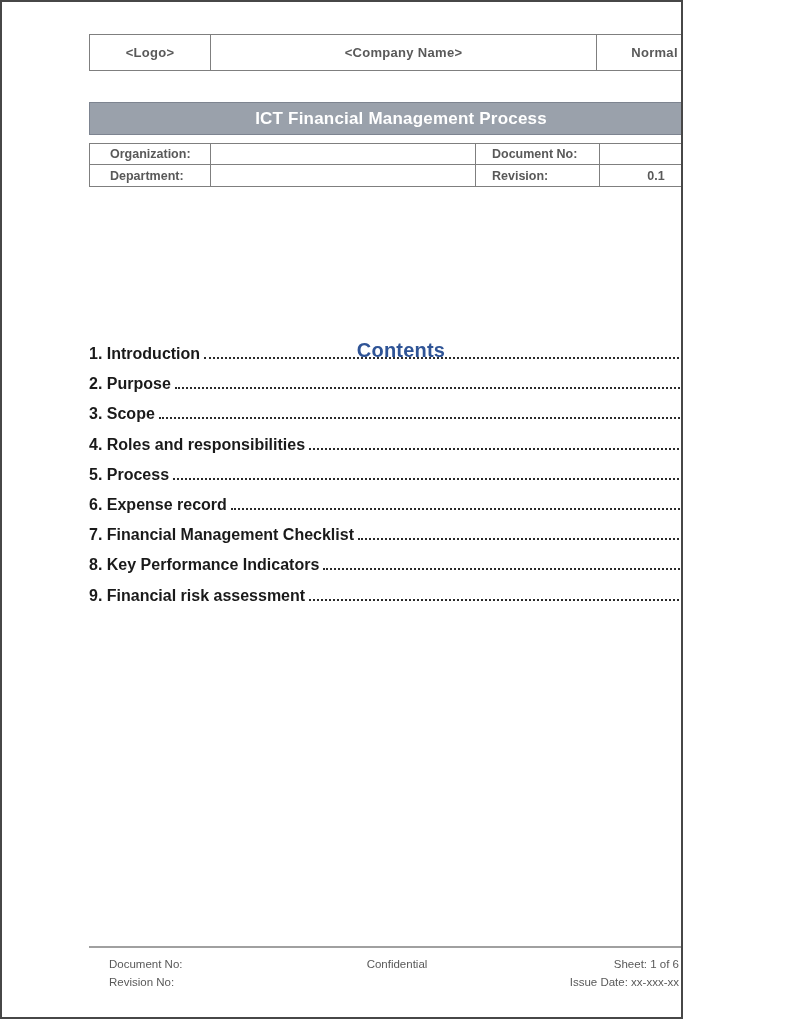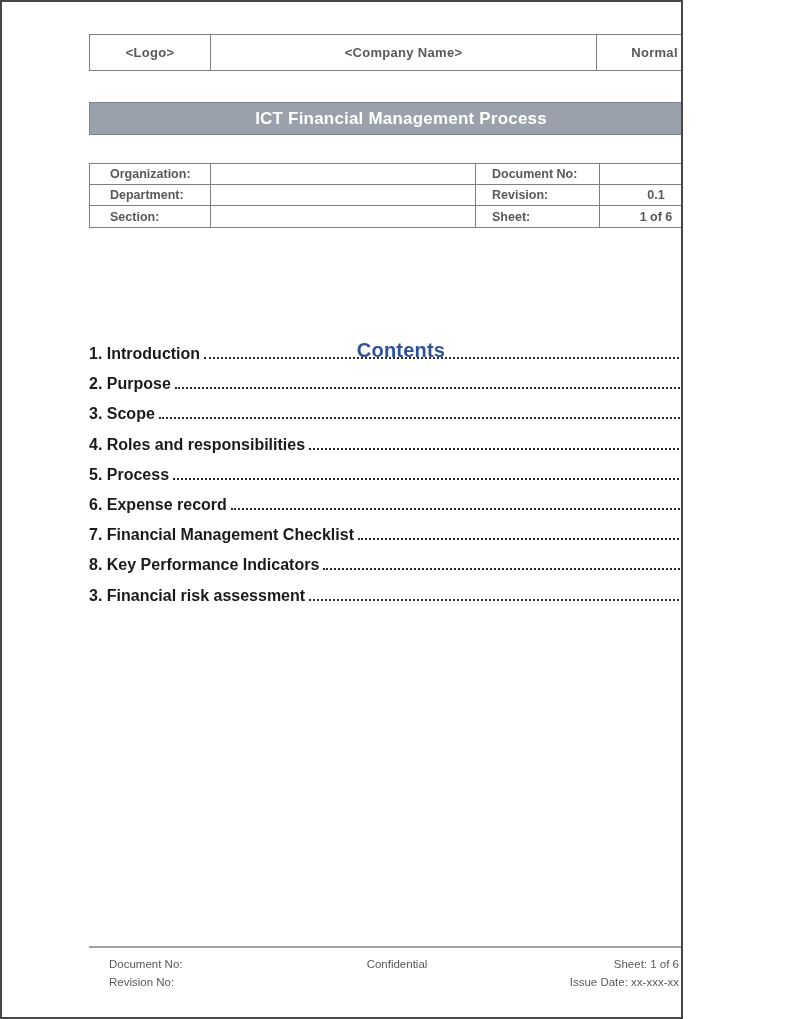--- a/index.html
+++ b/index.html
@@ -29,21 +29,21 @@
   .banner {
     position:absolute; left:87px; top:100px; width:624px; height:33px;
     background:#9aa1ab; border:1px solid #7d8490;
     display:flex; align-items:center; justify-content:center;
     color:#ffffff; font-weight:bold; font-size:17px; letter-spacing:.2px;
   }
 
   
   .meta-table {
     position:absolute; left:87px; top:141px; width:624px;
-    border:1px solid #7f7f7f; background:#fff;margin-top:20px;
+    border:1px solid #7f7f7f; background:#fff;
   }
   .meta-row { display:flex; height:21px; border-bottom:1px solid #7f7f7f; }
   .meta-row:last-child { border-bottom:none; }
   .meta-cell {
     display:flex; align-items:center;
     font-size:12.5px; font-weight:bold; color:#595959;
     border-right:1px solid #7f7f7f; height:100%;
   }
   .mc-label-left  { width:121px; padding-left:20px; }
   .mc-value-left  { width:265px; }
@@ -99,26 +99,20 @@
       <div class="meta-cell mc-value-left"></div>
       <div class="meta-cell mc-label-right">Document No:</div>
       <div class="meta-cell mc-value-right"></div>
     </div>
     <div class="meta-row">
       <div class="meta-cell mc-label-left">Department:</div>
       <div class="meta-cell mc-value-left"></div>
       <div class="meta-cell mc-label-right">Revision:</div>
       <div class="meta-cell mc-value-right">0.1</div>
     </div>
-    <div class="meta-row">
-      <div class="meta-cell mc-label-left">Section:</div>
-      <div class="meta-cell mc-value-left"></div>
-      <div class="meta-cell mc-label-right">Sheet:</div>
-      <div class="meta-cell mc-value-right">1 of 6</div>
-    </div>
   </div>
 
   <div class="contents-heading">Contents</div>
 
   <div class="toc">
     <div class="toc-row">
       <span class="toc-label">1. Introduction</span>
       <span class="toc-leader"></span>
       <span class="toc-page">4</span>
     </div>
@@ -151,21 +145,21 @@
       <span class="toc-label">7. Financial Management Checklist</span>
       <span class="toc-leader"></span>
       <span class="toc-page">5</span>
     </div>
     <div class="toc-row">
       <span class="toc-label">8. Key Performance Indicators</span>
       <span class="toc-leader"></span>
       <span class="toc-page">6</span>
     </div>
     <div class="toc-row">
-      <span class="toc-label">3. Financial risk assessment</span>
+      <span class="toc-label">9. Financial risk assessment</span>
       <span class="toc-leader"></span>
       <span class="toc-page">6</span>
     </div>
   </div>
 
   <div class="footer">
     <div class="footer-rule"></div>
     <div class="footer-cols">
       <div class="f-left">
         <div>Document No:</div>

